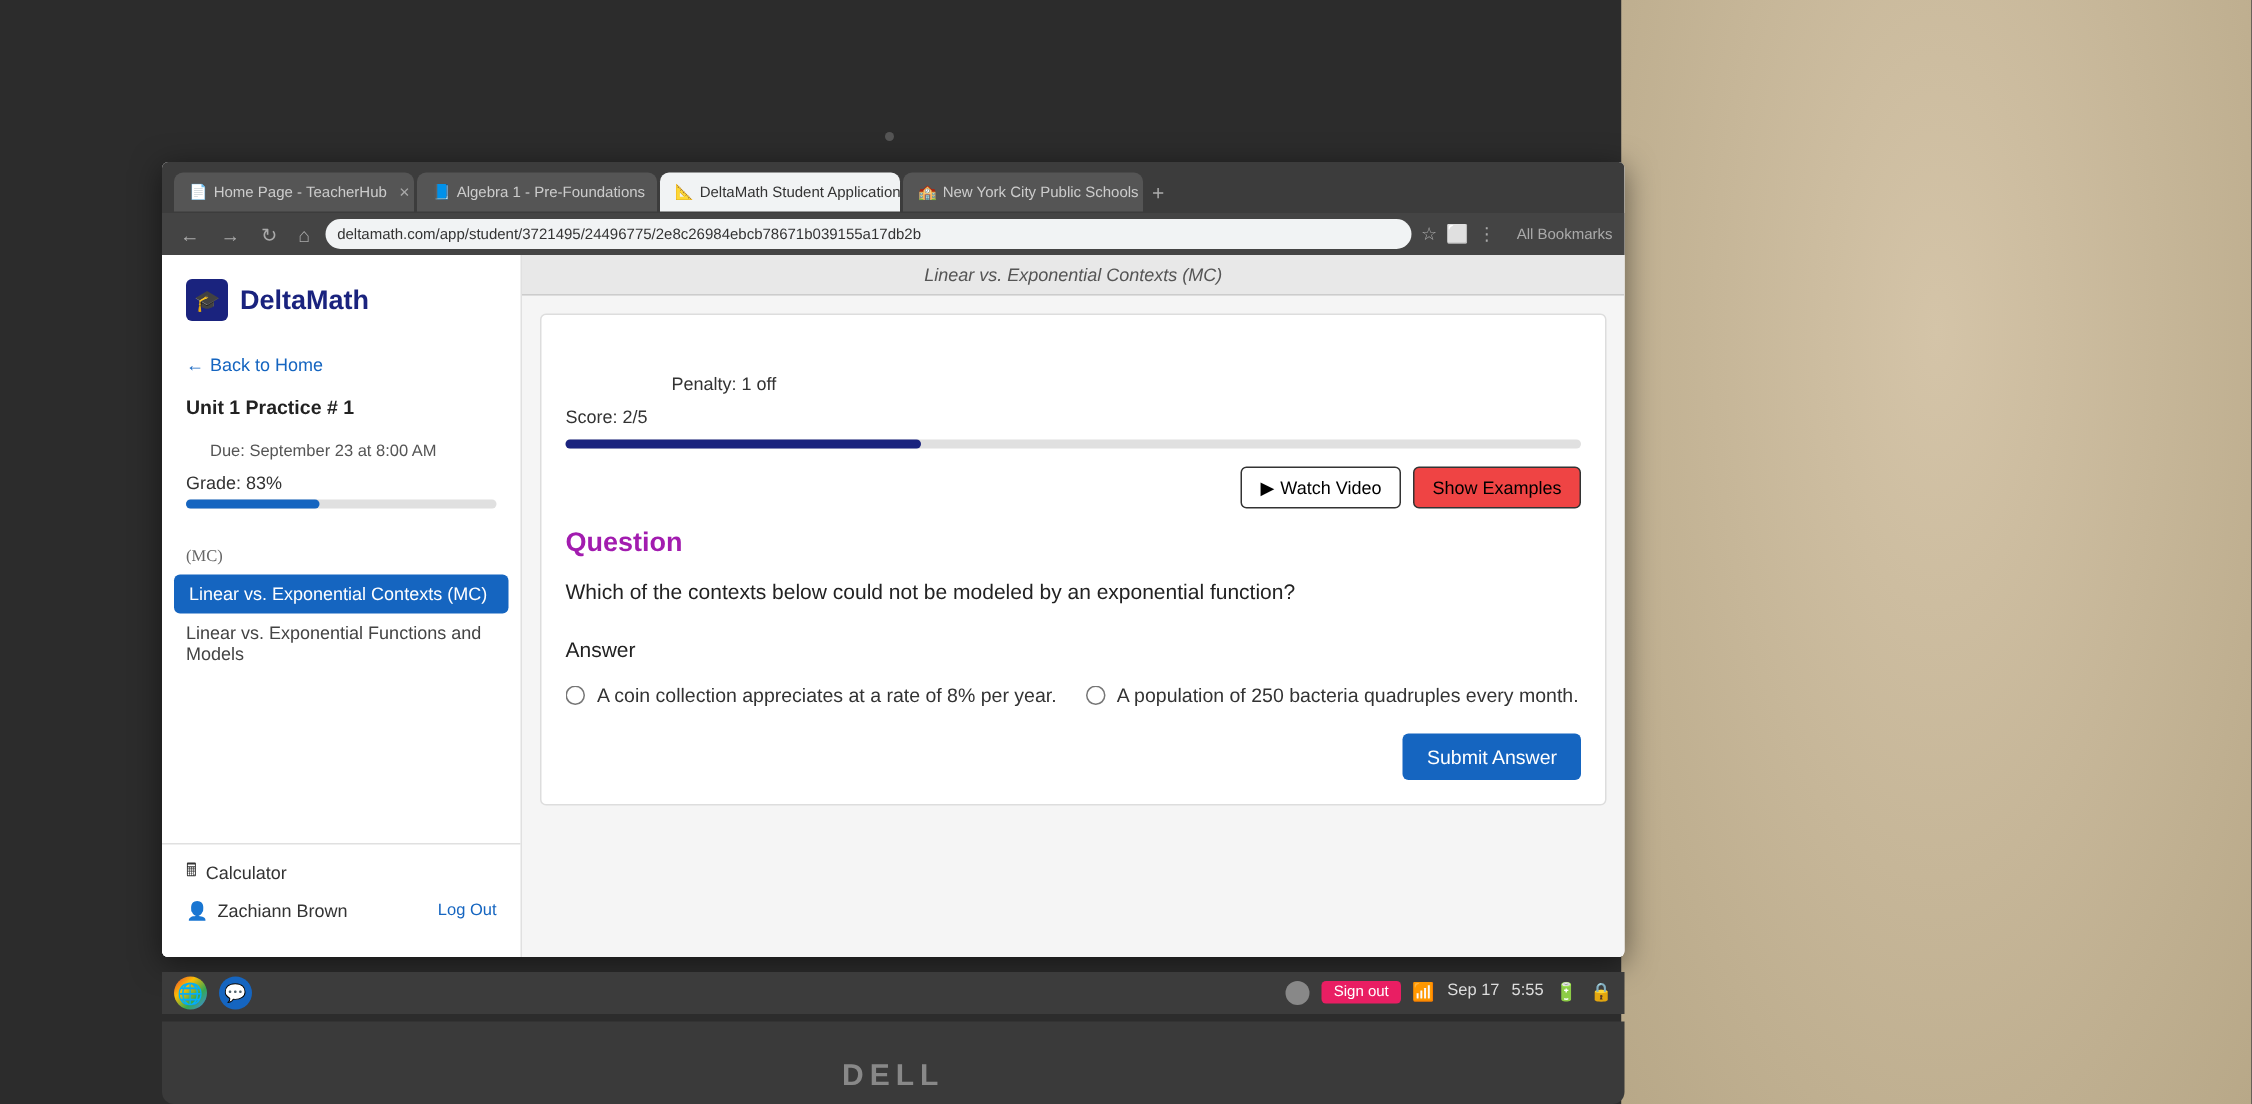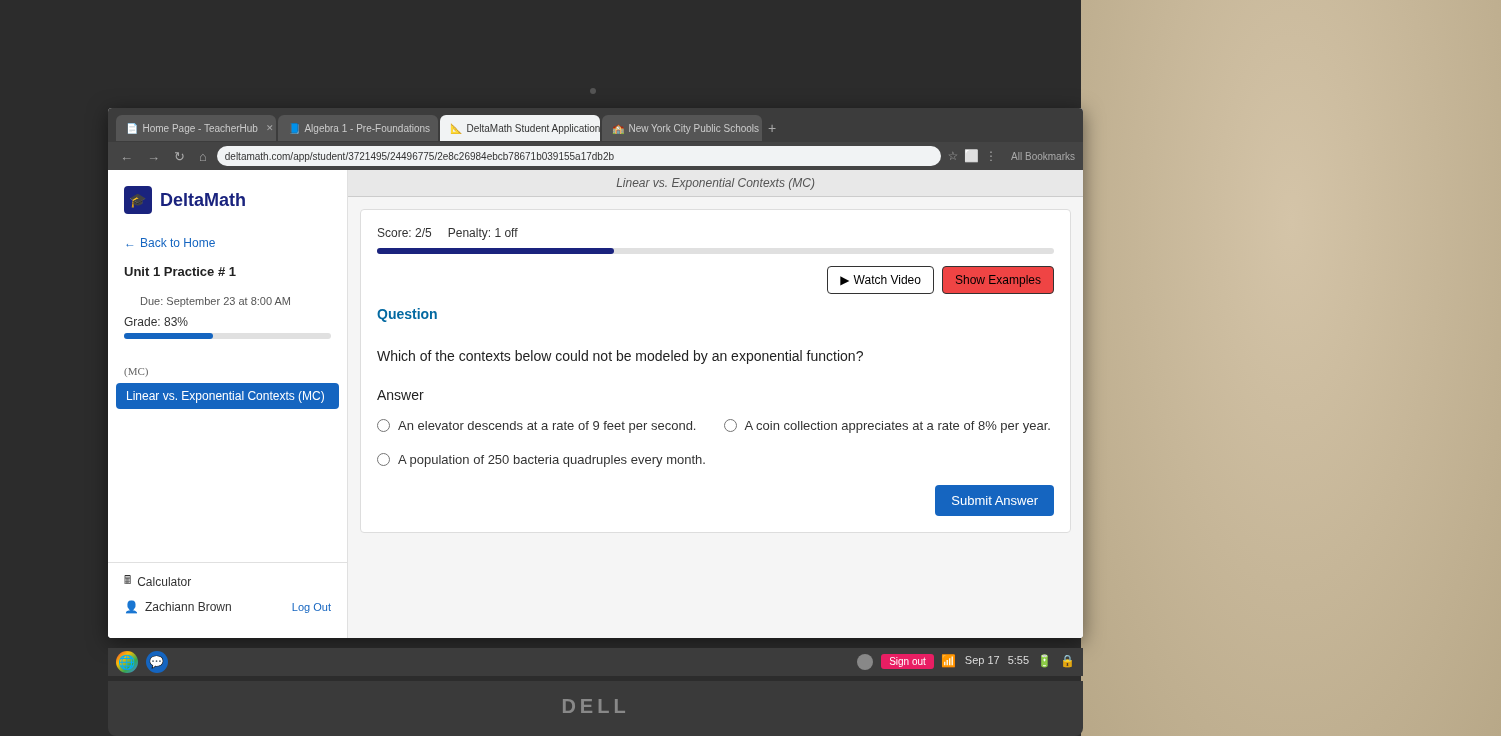--- a/index.html
+++ b/index.html
@@ -304,21 +304,21 @@
 
     .score-row {
       display: flex;
       align-items: center;
       gap: 16px;
       margin-bottom: 8px;
       font-size: 12px;
       color: #333;
     }
 
-    .score-label { font-size: 12px; color: #333; }
+    .score-label { font-size: 12px; color: #333; margin-top: 45px; }
     .penalty-label { font-size: 12px; color: #333; }
 
     .progress-bar-bg {
       height: 6px;
       background: #e0e0e0;
       border-radius: 3px;
       margin-bottom: 12px;
     }
 
     .progress-bar-fill {
@@ -351,23 +351,23 @@
       border: 1px solid #333;
       background: #ef4444;
       border-radius: 4px;
       padding: 6px 12px;
       font-size: 12px;
       cursor: pointer;
     }
 
     .question-label {
       font-weight: bold;
-      font-size: 14px;
-      margin-bottom: 24px;
-      color: #0369a1;
+      font-size: 18px;
+      margin-bottom: 12px;
+      color: #a21caf;
     }
 
     .question-text {
       font-size: 14px;
       color: #222;
       margin-bottom: 20px;
       line-height: 1.5;
     }
 
     .answer-label {
@@ -568,20 +568,23 @@
         <div class="grade-label">Grade: 83%</div>
         <div class="grade-bar-bg">
           <div class="grade-bar-fill"></div>
         </div>
       </div>
 
       <div class="topic-item mc-label">(MC)</div>
       <div class="topic-item active">
         <span>Linear vs. Exponential Contexts (MC)</span>
       </div>
+      <div class="topic-item">
+        <span>Linear vs. Exponential Functions and Models</span>
+      </div>
 
       <div class="sidebar-footer">
         <div class="calculator-link">
           <span>🖩</span>
           <span>Calculator</span>
         </div>
         <div class="user-row">
           <div class="user-name">
             <span>👤</span>
             <span>Zachiann Brown</span>
@@ -610,24 +613,20 @@
             <span>Watch Video</span>
           </button>
           <button class="show-examples-btn">Show Examples</button>
         </div>
 
         <div class="question-label">Question</div>
         <div class="question-text">Which of the contexts below could not be modeled by an exponential function?</div>
 
         <div class="answer-label">Answer</div>
         <div class="answer-grid">
-          <div class="answer-option">
-            <input type="radio" name="answer" id="opt1" style="">
-            <label for="opt1">An elevator descends at a rate of 9 feet per second.</label>
-          </div>
           <div class="answer-option">
             <input type="radio" name="answer" id="opt3" style="">
             <label for="opt3">A coin collection appreciates at a rate of 8% per year.</label>
           </div>
           <div class="answer-option">
             <input type="radio" name="answer" id="opt4" style="">
             <label for="opt4">A population of 250 bacteria quadruples every month.</label>
           </div>
         </div>
 
@@ -653,14 +652,14 @@
     <button class="signout-btn-taskbar">Sign out</button>
     <span class="taskbar-status-icon">📶</span>
     <span class="taskbar-time">Sep 17</span>
     <span class="taskbar-time">5:55</span>
     <span class="taskbar-status-icon">🔋</span>
     <span class="taskbar-status-icon">🔒</span>
   </div>
 </div>
 
 <div class="laptop-bottom">
-  <div style="text-align:center;padding-top:14px;color:#888;font-size:20px;font-weight:bold;letter-spacing:4px;">DELL</div>
+  <div style="text-align:center;padding-top:25px;color:#888;font-size:20px;font-weight:bold;letter-spacing:4px;">DELL</div>
 </div>
 
 </body></html>

